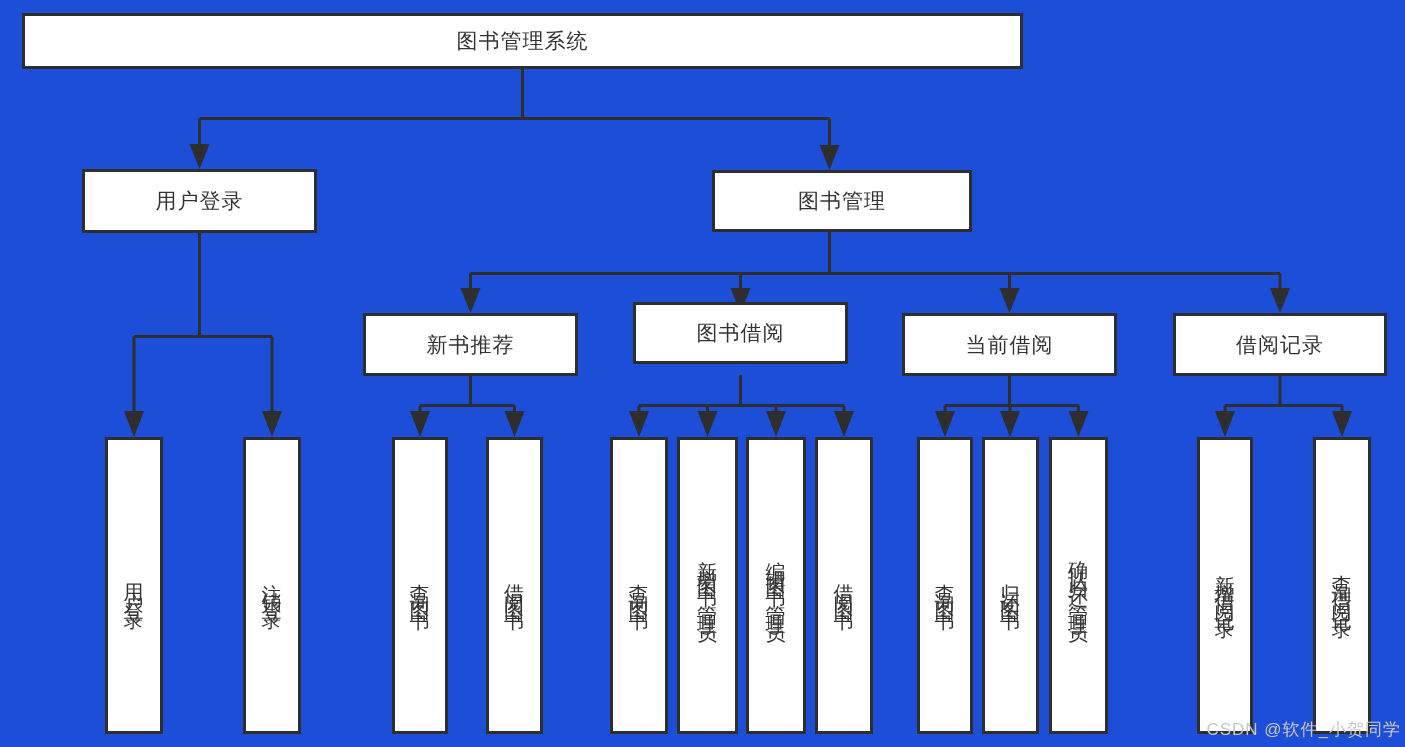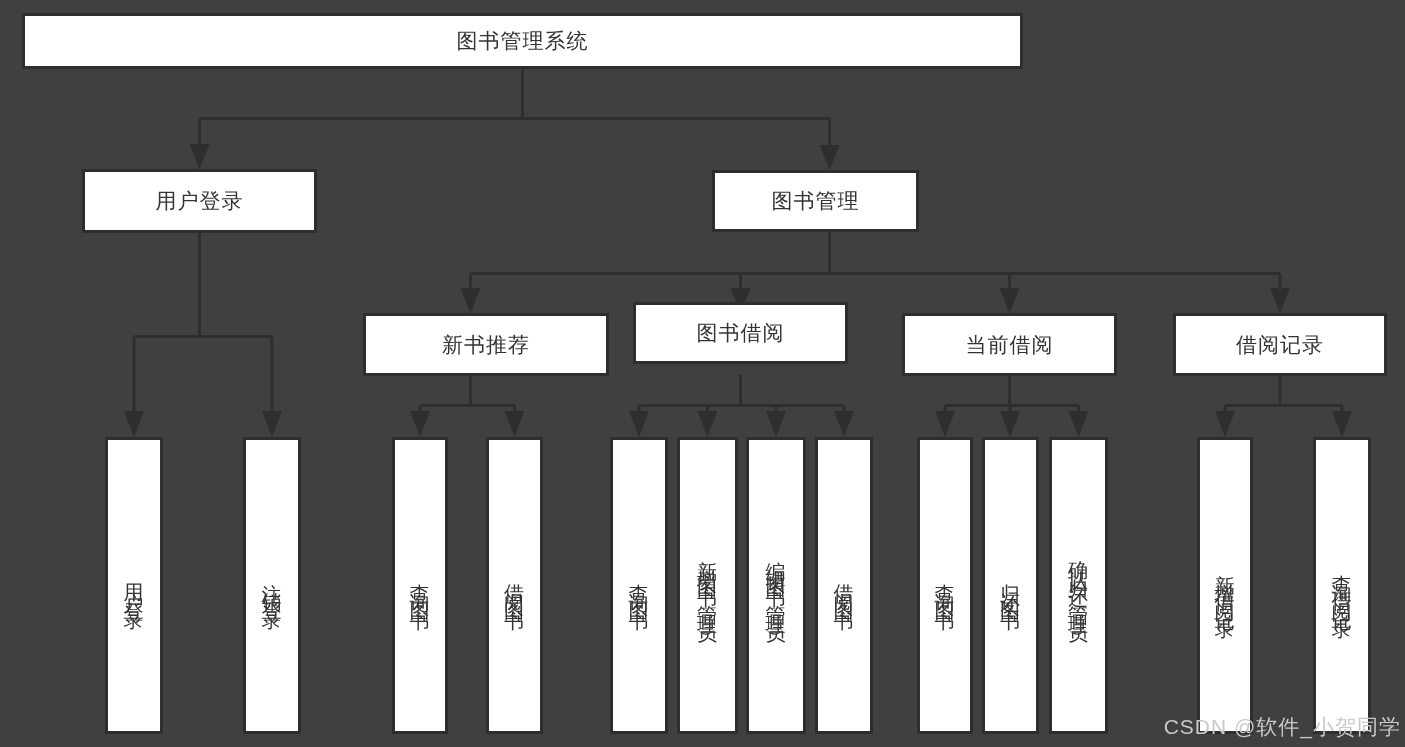--- a/index.html
+++ b/index.html
@@ -5,21 +5,21 @@
   html, body {
     margin: 0;
     padding: 0;
     background: #ffffff;
     font-family: "Liberation Sans", sans-serif;
   }
   #stage {
     position: relative;
     width: 1405px;
     height: 747px;
-    background: #404040;
+    background: #1d4ed8;
     overflow: hidden;
   }
   #connectors {
     position: absolute;
     left: 0;
     top: 0;
     width: 1405px;
     height: 747px;
   }
   .node {
@@ -42,21 +42,21 @@
     text-orientation: mixed;
     font-size: 20px;
     letter-spacing: 9px;
     line-height: 1.1;
     white-space: nowrap;
   }
   #watermark {
     position: absolute;
     right: 4px;
     bottom: 6px;
-    font-size: 21px;
+    font-size: 17px;
     color: #c8c8c8;
     letter-spacing: 1px;
     white-space: nowrap;
     z-index: 5;
     margin-top: 44px;
   }
   .edge {
     stroke: #2e2e2e;
     stroke-width: 3;
     fill: none;
@@ -140,25 +140,25 @@
     </g>
   </svg>
 
   <div class="node hbox" style="left:22px;top:13px;width:1001px;height:56px">
     <span>图书管理系统</span>
   </div>
 
   <div class="node hbox" style="left:82px;top:169px;width:235px;height:64px">
     <span>用户登录</span>
   </div>
-  <div class="node hbox" style="left:712px;top:170px;width:207px;height:62px">
+  <div class="node hbox" style="left:712px;top:170px;width:260px;height:62px">
     <span>图书管理</span>
   </div>
 
-  <div class="node hbox" style="left:363px;top:313px;width:246px;height:63px">
+  <div class="node hbox" style="left:363px;top:313px;width:215px;height:63px">
     <span>新书推荐</span>
   </div>
   <div class="node hbox" style="left:633px;top:302px;width:215px;height:62px">
     <span>图书借阅</span>
   </div>
   <div class="node hbox" style="left:1173px;top:313px;width:214px;height:63px">
     <span>借阅记录</span>
   </div>
   <div class="node hbox" style="left:902px;top:313px;width:215px;height:63px">
     <span>当前借阅</span>

